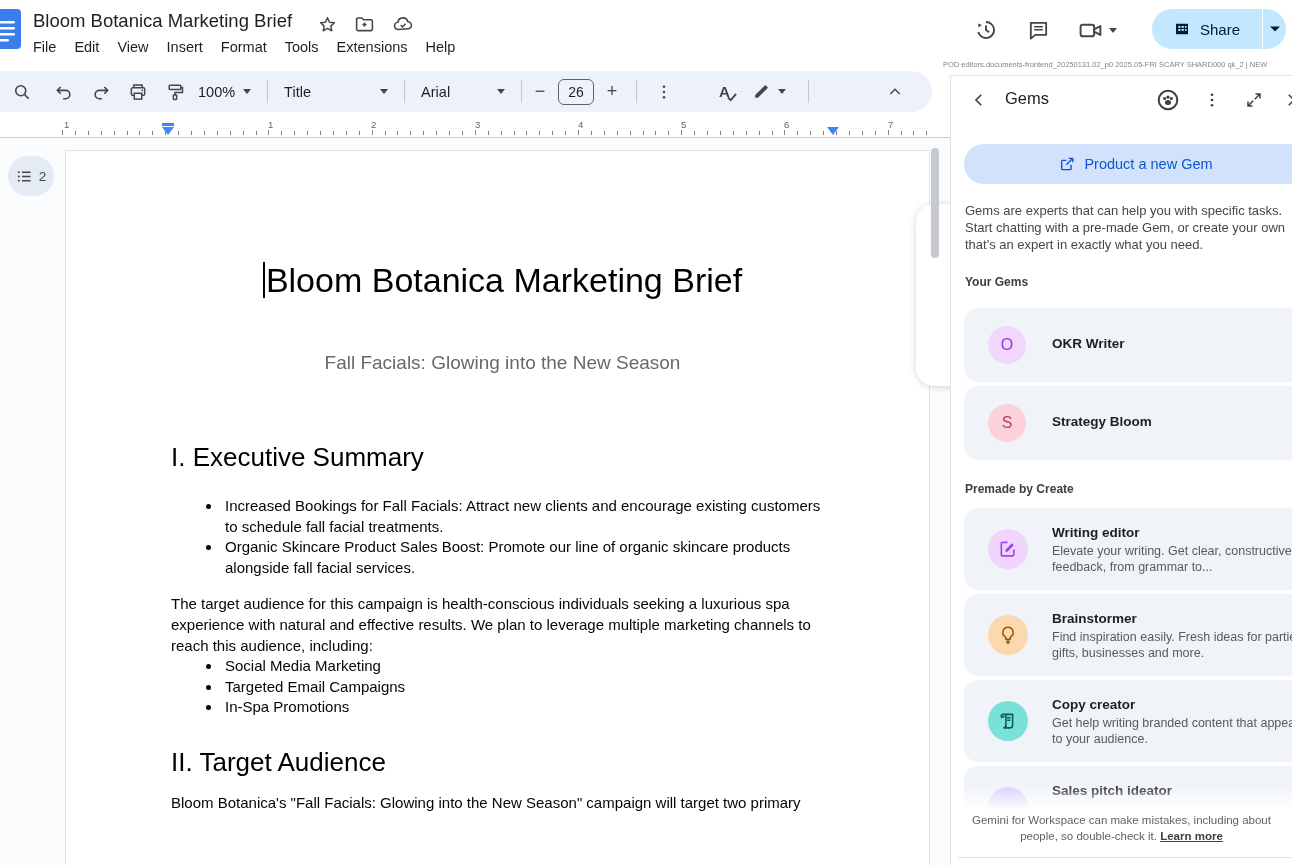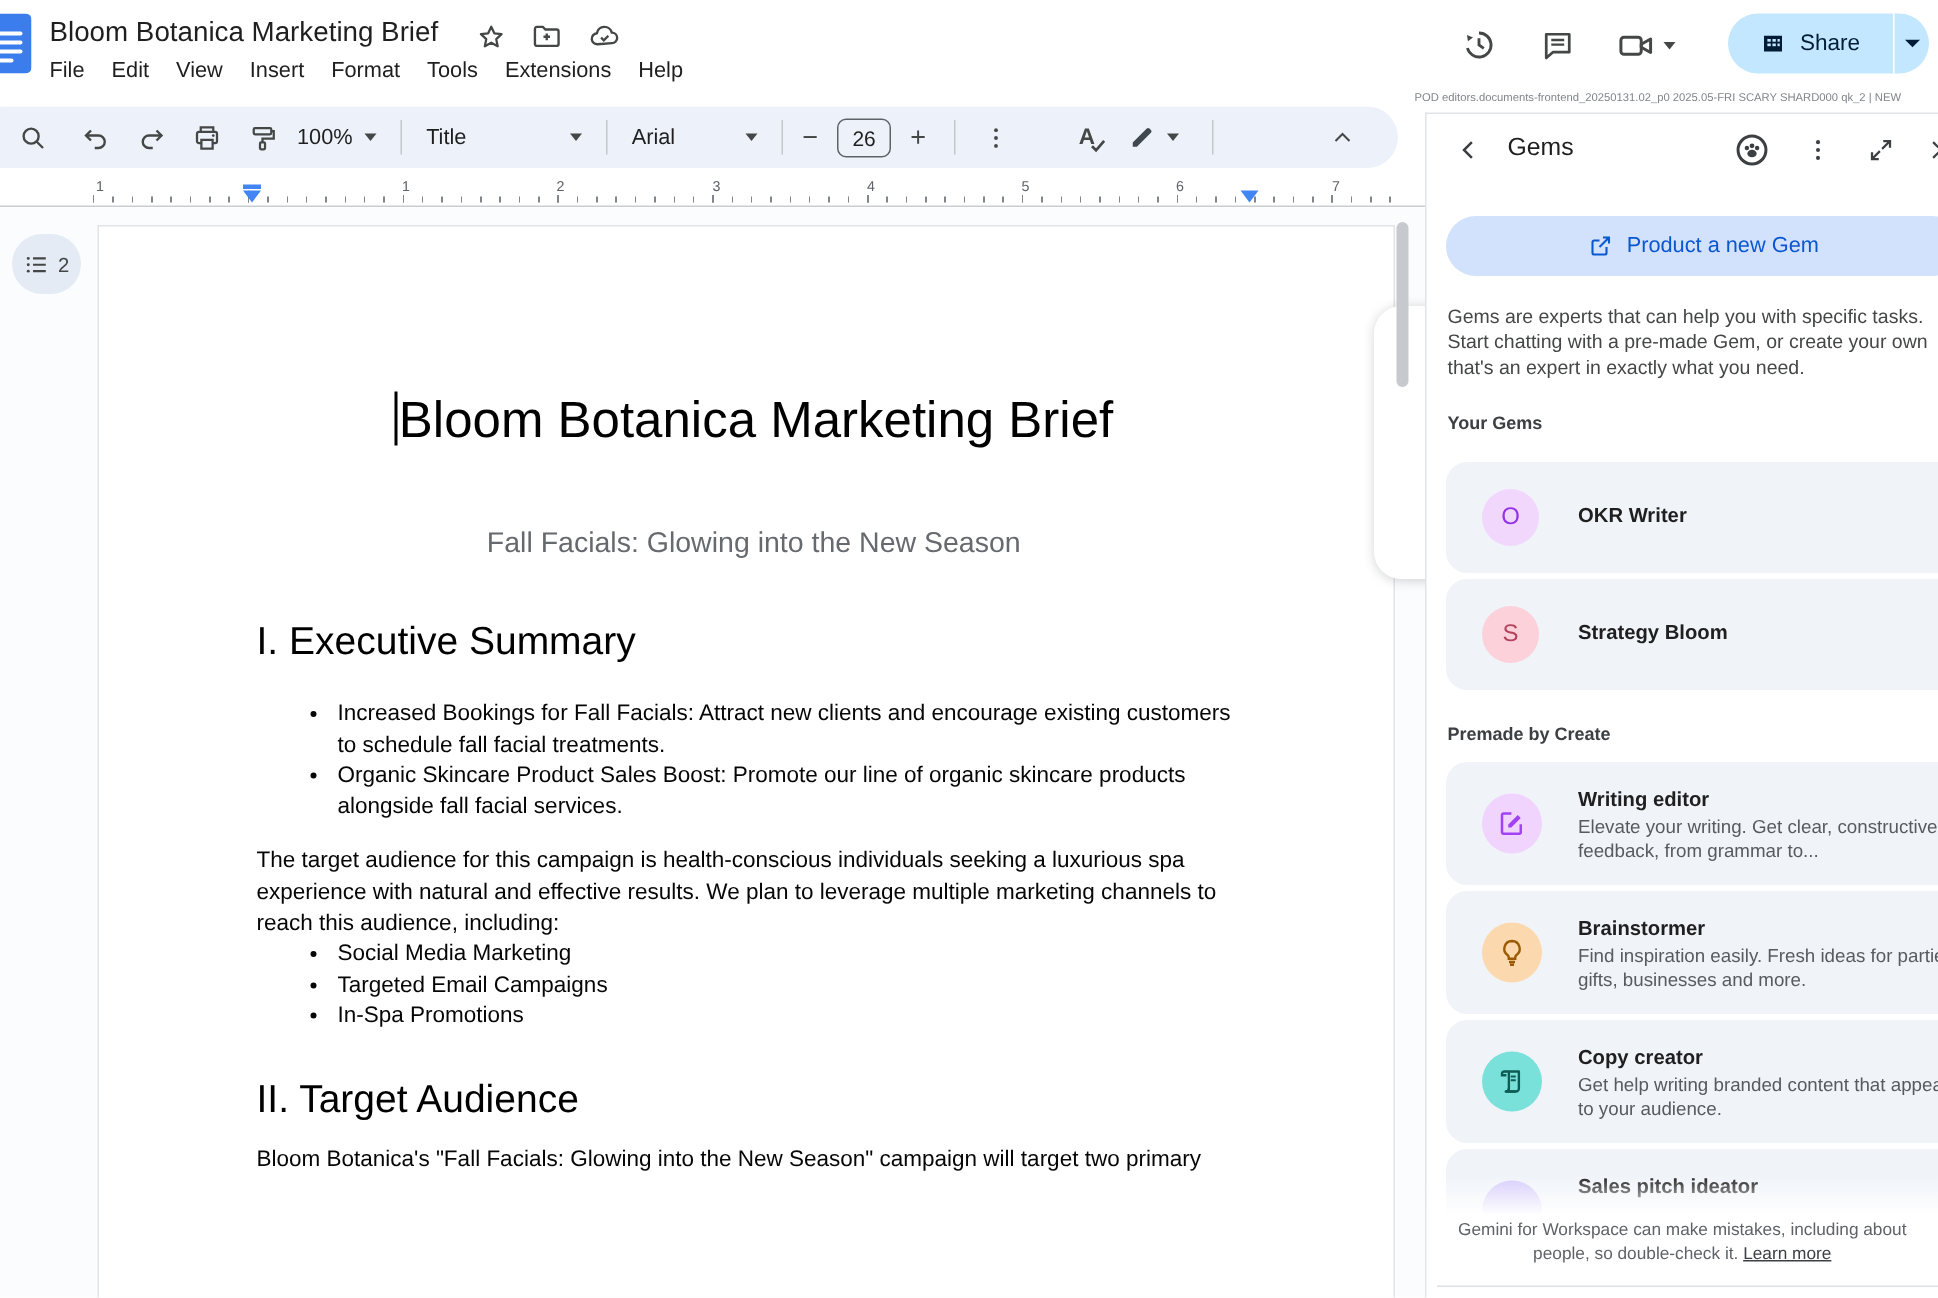--- a/index.html
+++ b/index.html
@@ -13,21 +13,21 @@
   #doc-title{position:absolute;left:33px;top:10px;font-size:18.5px;color:#1f1f1f;white-space:nowrap}
   #title-icons{position:absolute;left:318px;top:13px;display:flex;gap:17px;align-items:center}
   #menubar{position:absolute;left:31px;top:37px;display:flex;gap:0;font-size:14.5px;color:#1f1f1f}
   #menubar .mi{padding:2px 9px;border-radius:6px;cursor:default}
   #menubar .mi:first-child{padding-left:2px}
 
   #header-right{position:absolute;left:950px;top:0;width:342px;height:56px;background:#fff;z-index:3}
   .hdr-icon{position:absolute;top:17px;width:26px;height:26px;display:flex;align-items:center;justify-content:center}
   #share-btn{position:absolute;left:202px;top:9px;width:134px;height:40px;border-radius:20px;
     background:#c2e7ff;display:flex;align-items:center;color:#001d35}
-  #share-btn .share-main{display:flex;gap:9px;padding-left:21px;width:110px}
+  #share-btn .share-main{display:flex;align-items:center;gap:9px;padding-left:21px;width:110px}
   #share-btn .share-label{font-size:15px;font-weight:500}
   #share-btn .share-sep{width:1px;height:40px;background:#fff}
   #share-btn .share-caret{flex:1;display:flex;align-items:center;justify-content:center}
   #debug-text{position:absolute;left:943px;top:60px;width:349px;font-size:7.5px;color:#80868b;
     white-space:nowrap;overflow:hidden;z-index:3}
 
   
   #toolbar{position:absolute;left:-18px;top:71px;width:950px;height:41px;border-radius:21px;
     background:#edf2fa;display:flex;align-items:center;padding-left:25px;z-index:2}
   .tb-ic{width:30px;height:30px;display:flex;align-items:center;justify-content:center;border-radius:6px;flex:0 0 auto}
@@ -58,21 +58,21 @@
 
   
   #canvas{position:absolute;left:0;top:139px;width:950px;height:726px;background:#fbfcfe}
   #tabs-button{position:absolute;left:8px;top:156px;width:46px;height:40px;border-radius:20px;background:#e5ebf4;
     display:flex;align-items:center;justify-content:center;gap:6px;font-size:13.5px;color:#444746;z-index:1}
   #page{position:absolute;left:65px;top:150px;width:865px;height:715px;background:#fff;
     border:1px solid #e2e4e8;border-bottom:none;padding:0 95px 0 105px;z-index:1}
   .doc-title-line{margin-top:108px;text-align:center;font-size:34px;color:#000;line-height:42px;white-space:nowrap}
   .caret-bar{display:inline-block;width:2px;height:36px;background:#000;vertical-align:-6px;margin-right:1px}
   .doc-subtitle{margin-top:50px;text-align:center;font-size:19px;color:#666a6e;line-height:24px}
-  .doc-h{margin-top:36px;font-size:26px;color:#000;line-height:33px;font-weight:400}
+  .doc-h{margin-top:66px;font-size:26px;color:#000;line-height:33px;font-weight:400}
   .doc-p{margin-top:9px;font-size:15px;line-height:20.6px;color:#060606}
   .doc-ul{margin:22px 0 0 0;padding-left:51px;font-size:15px;line-height:20.6px;color:#060606}
   .doc-ul li{padding-left:3px}
   .doc-ul.tight{margin-top:0}
   .doc-h2{margin-top:28px}
   .doc-p.last{margin-top:14px}
 
   
   #flap{position:absolute;left:916px;top:204px;width:40px;height:182px;background:#fff;
     border-radius:18px 0 0 18px;box-shadow:0 1px 7px rgba(60,64,67,.22);z-index:1}
@@ -95,21 +95,21 @@
   .gem-avatar{position:absolute;left:24px;border-radius:50%;display:flex;align-items:center;justify-content:center}
   .gem-avatar.letter{width:38px;height:38px;top:18px;font-size:16px;font-weight:500}
   .gem-avatar.iconav{width:40px;height:40px;top:21px}
   .gem-name{position:absolute;left:88px;font-size:13.5px;font-weight:700;color:#1f1f1f}
   .gem-name.center{top:28px}
   .gem-name.toprow{top:17px}
   .gem-desc{position:absolute;left:88px;top:35px;width:256px;font-size:12.5px;line-height:16px;color:#575b5f}
   #gems-footer{position:absolute;left:0;top:708px;width:100%;height:82px;
     background:linear-gradient(to bottom,rgba(255,255,255,0) 0,#fff 26px);text-align:center}
   #footer-text{margin:28px 10px 0 10px;font-size:11.5px;line-height:16px;color:#5f6368}
-  #footer-link{color:#3c4043;font-weight:400;text-decoration:underline}
+  #footer-link{color:#3c4043;font-weight:700;text-decoration:underline}
   #panel-divider{position:absolute;left:7px;top:781px;width:335px;height:1px;background:#dde0e4}
 </style>
 </head>
 <body>
 
 <div id="titlebar">
   <svg id="docs-logo" viewBox="0 0 28 40">
     <rect x="0" y="0" width="28" height="40" rx="4" fill="#3b7ded"></rect>
     <rect x="6" y="12" width="16" height="2.6" rx="1.3" fill="#fff"></rect>
     <rect x="6" y="18" width="16" height="2.6" rx="1.3" fill="#fff"></rect>

